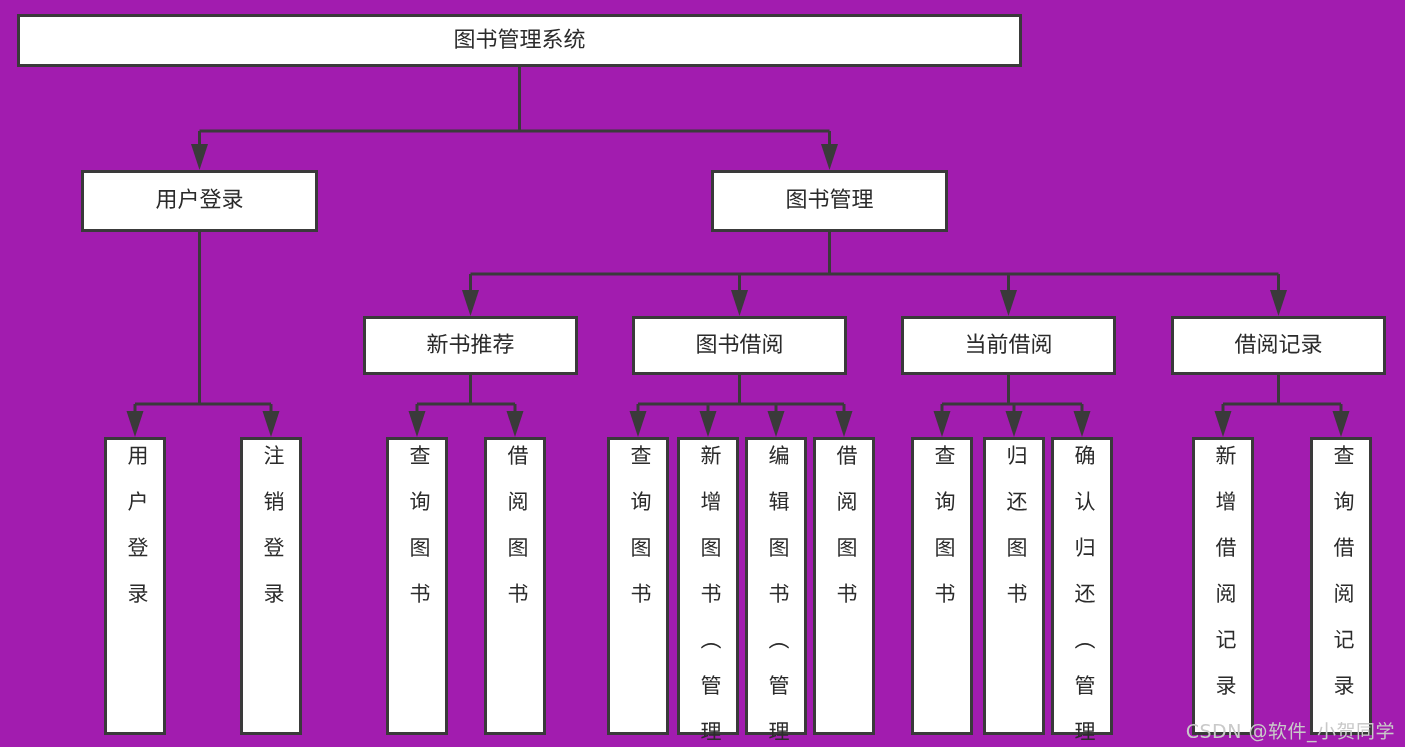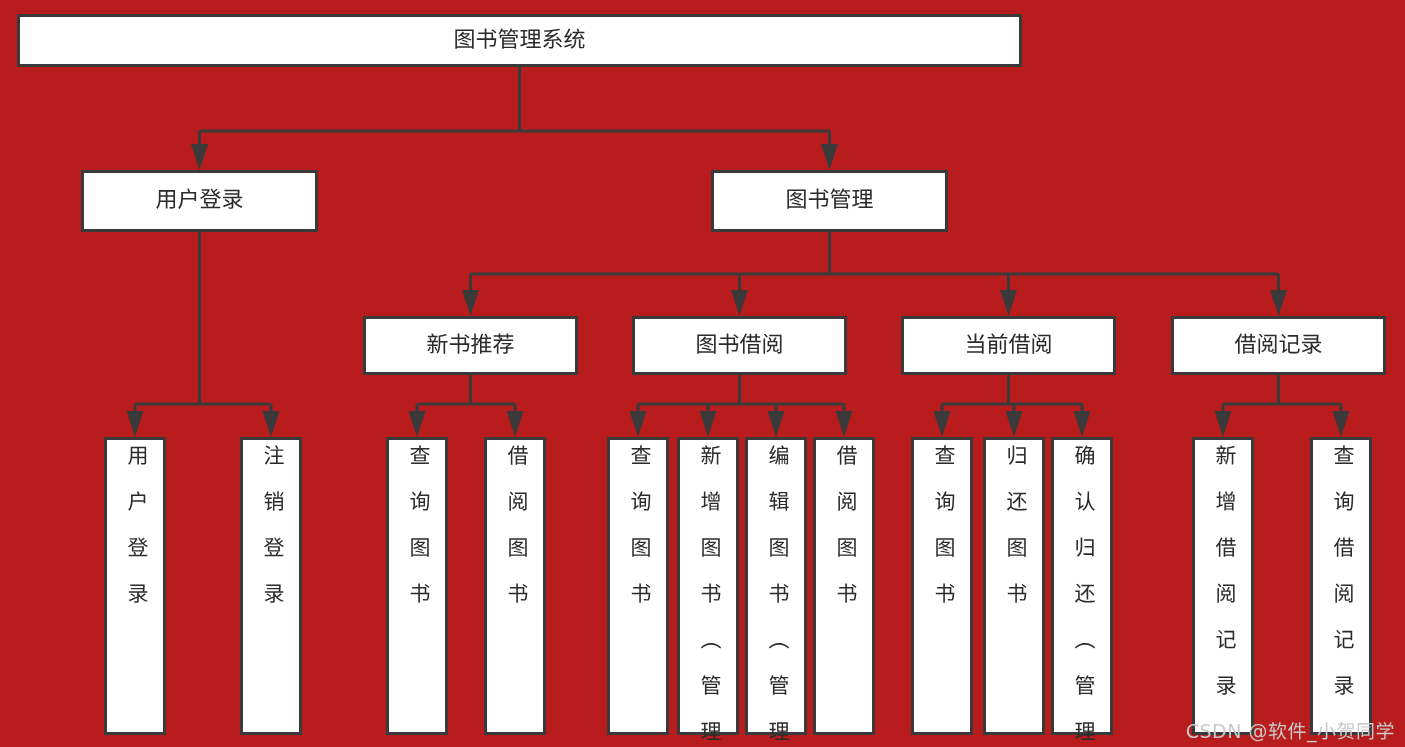--- a/index.html
+++ b/index.html
@@ -11,21 +11,21 @@
   body {
     width: 1405px;
     height: 747px;
     overflow: hidden;
     font-family: "DejaVu Sans", "Liberation Sans", sans-serif;
   }
   #diagram-root {
     position: relative;
     width: 1405px;
     height: 747px;
-    background: #b91c1c;
+    background: #a21caf;
   }
   svg#chart-svg {
     position: absolute;
     left: 0;
     top: 0;
     width: 1405px;
     height: 747px;
     display: block;
   }
   .node-box {

